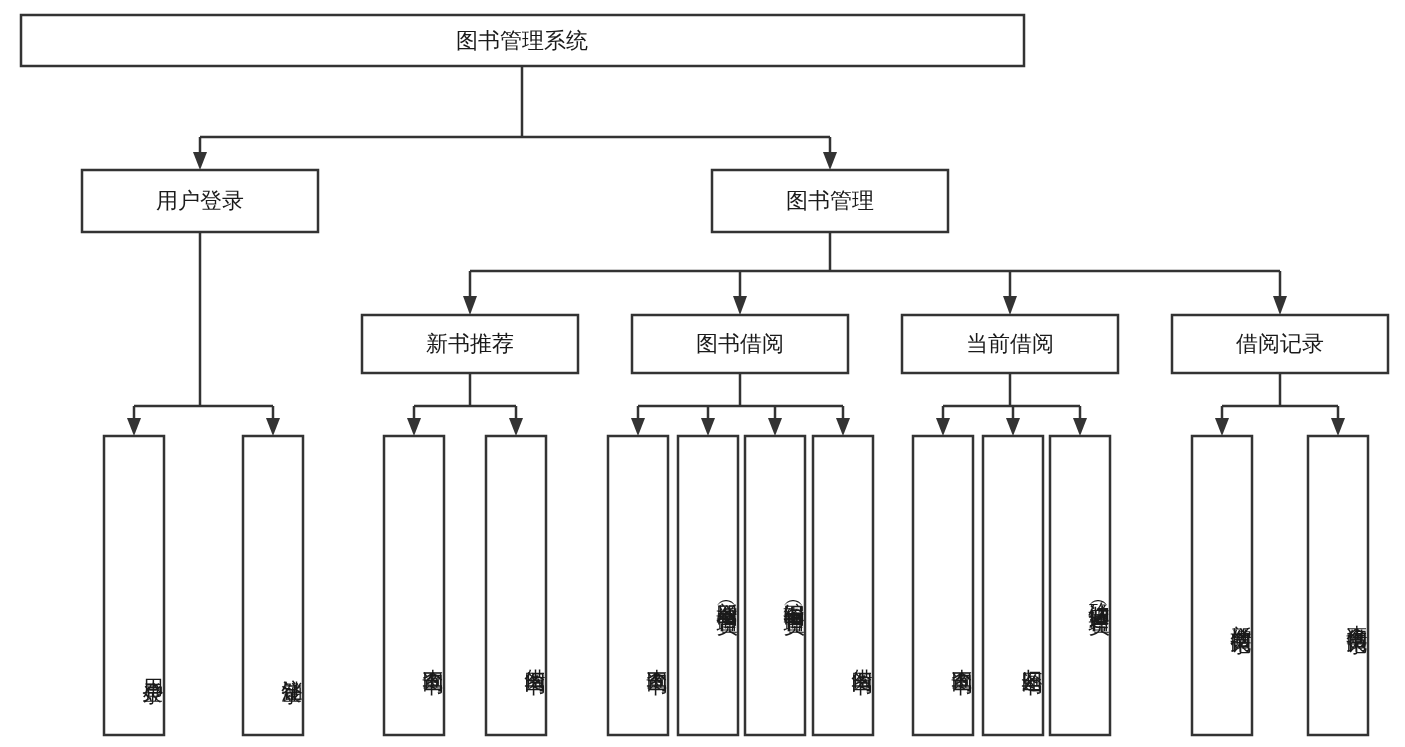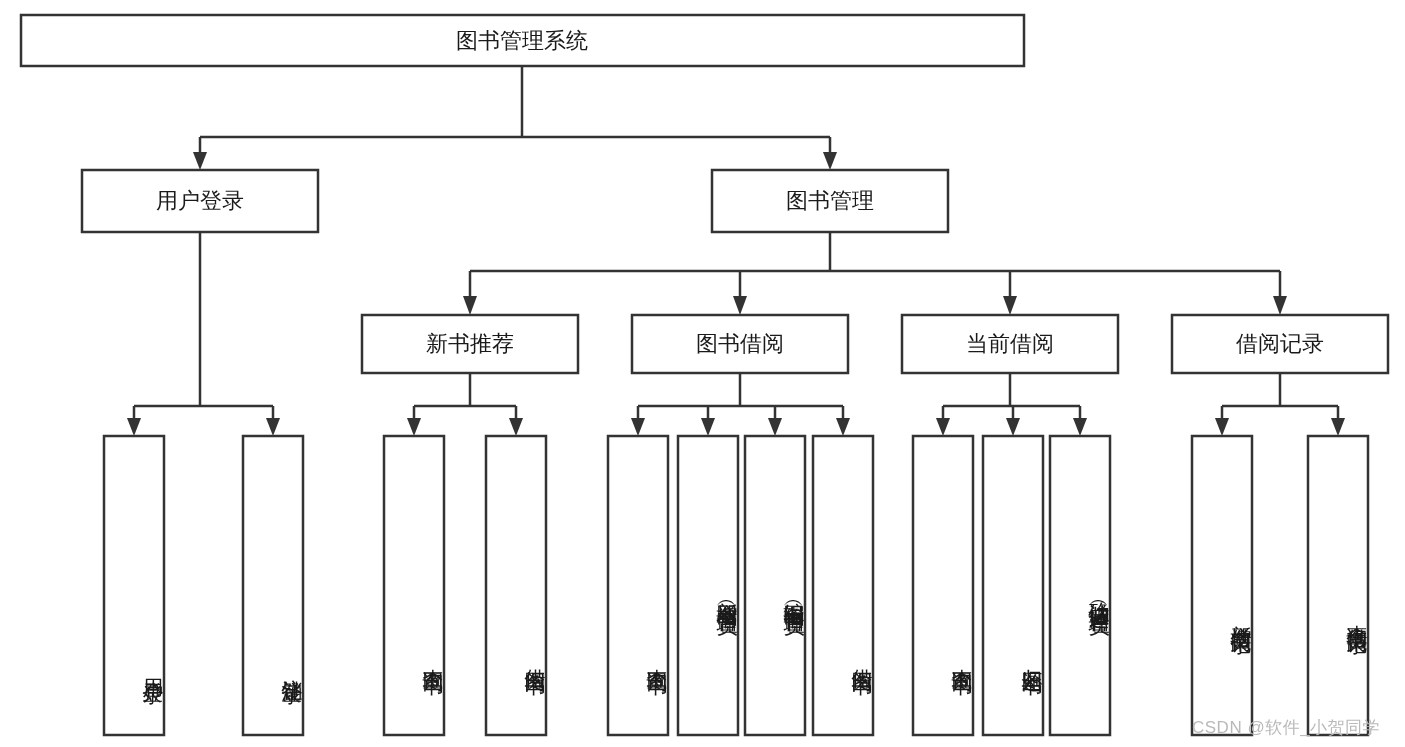--- a/index.html
+++ b/index.html
@@ -216,15 +216,14 @@
   <div class="leaf-label" style="left:745px; top:436px; width:60px; height:299px; padding-top:8px;">编辑图书（管理员）</div>
   <div class="leaf-label" style="left:813px; top:436px; width:60px; height:299px; padding-top:70px;">借阅图书</div>
 
   <div class="leaf-label" style="left:913px; top:436px; width:60px; height:299px; padding-top:70px;">查询图书</div>
   <div class="leaf-label" style="left:983px; top:436px; width:60px; height:299px; padding-top:70px;">归还图书</div>
   <div class="leaf-label" style="left:1050px; top:436px; width:60px; height:299px; padding-top:8px;">确认归还（管理员）</div>
 
   <div class="leaf-label" style="left:1192px; top:436px; width:60px; height:299px; padding-top:28px;">新增借阅记录</div>
   <div class="leaf-label" style="left:1308px; top:436px; width:60px; height:299px; padding-top:28px;">查询借阅记录</div>
 
-  <div class="watermark" style="left:1192px; top:716px;">CSDN @软件_小贺同学</div>
 
 </div>
 
 </body></html>

